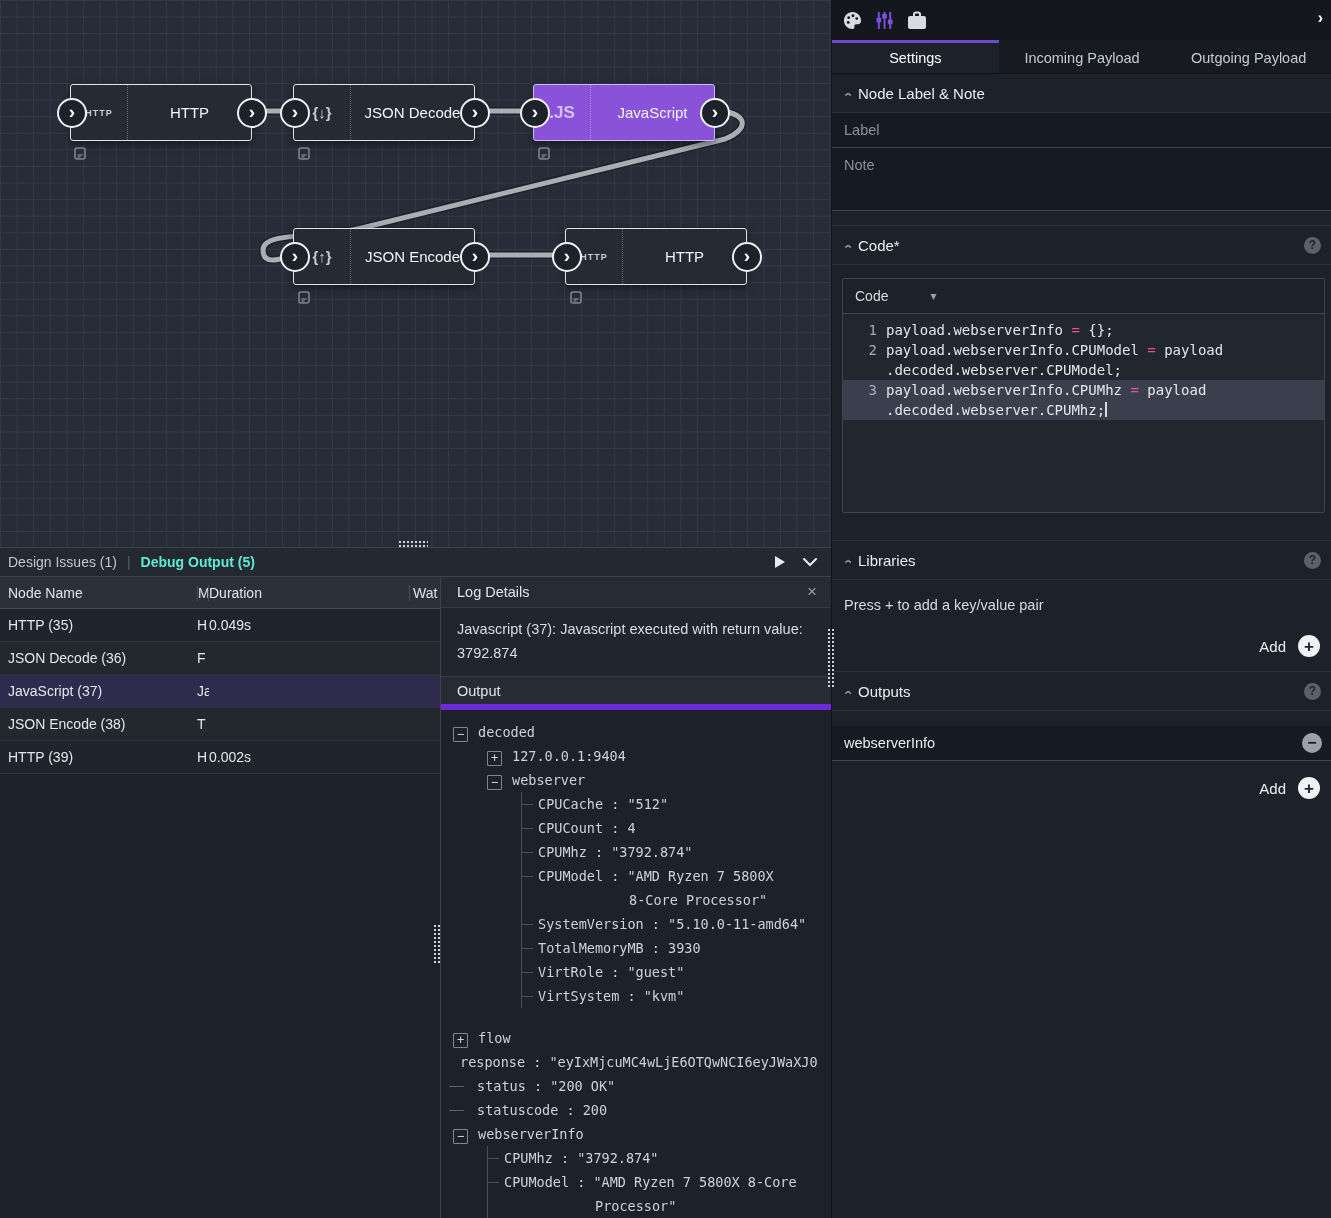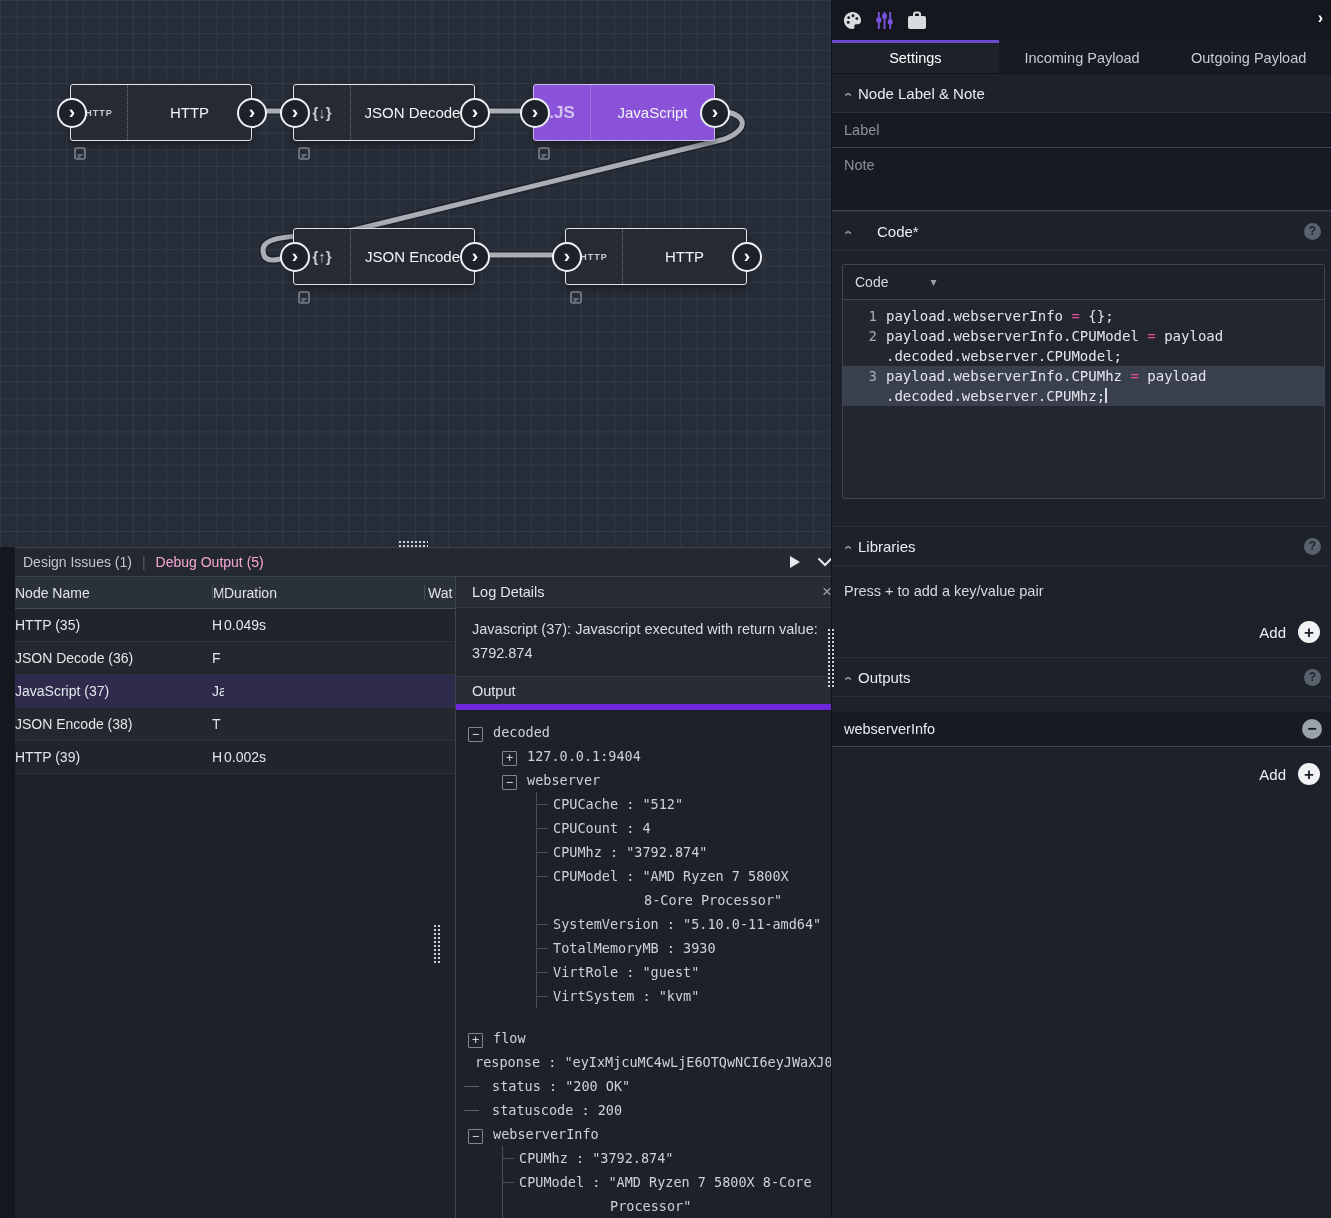--- a/index.html
+++ b/index.html
@@ -21,33 +21,33 @@
   .node.purple .icon-sec{border-right-color:#b393e8;color:#d4c2f2;}
   .ic-http{font-size:9px;font-weight:bold;letter-spacing:1px;}
   .ic-js{font-size:17px;font-weight:bold;}
   .ic-brace{font-size:15px;font-weight:bold;}
   .port{position:absolute;width:26px;height:26px;border-radius:50%;background:#1d222a;
     border:2px solid #eef0f3;color:#fff;display:flex;align-items:center;justify-content:center;z-index:3;}
   .port span{font-size:19px;line-height:1;margin-top:-3px;font-weight:bold;}
   .note-ico{position:absolute;width:12px;height:13px;}
 
   
-  #bottom{position:absolute;left:15px;top:547px;width:831px;height:671px;background:#1c212a;border-top:1px solid #3d434e;}
+  #bottom{position:absolute;left:0;top:547px;width:831px;height:671px;background:#1c212a;border-top:1px solid #3d434e;}
   #debug-bar{height:28px;background:#232831;display:flex;align-items:center;padding-left:8px;
     border-bottom:1px solid #3d434e;position:relative;font-size:14px;}
   #debug-bar .sep{color:#5a6068;margin:0 10px;}
   .bar-ico{position:absolute;top:4px;width:20px;height:20px;display:flex;align-items:center;justify-content:center;color:#e8eaee;}
   #play-ico{right:41px;}
   #collapse-ico{right:11px;}
 
   #bottom-content{display:flex;height:642px;}
   #debug-table{width:440px;}
   #table-head{height:31px;background:#2b313b;border-bottom:1px solid #454c58;display:flex;align-items:center;
     font-size:14px;color:#e0e4e9;}
-  .col-name{width:197px;box-sizing:border-box;}
+  .col-name{width:197px;padding-left:8px;box-sizing:border-box;}
   .col-msg{width:10px;overflow:hidden;white-space:nowrap;}
   #table-head .col-msg{border-left:1px solid #454c58;border-right:1px solid #454c58;box-sizing:border-box;width:12px;}
   .col-dur{width:200px;box-sizing:border-box;}
   .col-watch{flex:1;overflow:hidden;white-space:nowrap;border-left:1px solid #454c58;padding-left:3px;}
   .t-row{height:32px;display:flex;align-items:center;font-size:14px;color:#e3e6ea;
     border-bottom:1px solid #2c323c;background:#1f242d;}
   .t-row:nth-child(even){background:#23282f;}
   .t-row.sel{background:#2f2b4d;}
   .t-row .col-msg{width:12px;}
   .t-row .col-watch{border-left:none;}
@@ -226,21 +226,21 @@
       <rect x="1" y="1" width="10" height="11" rx="2" fill="none" stroke="#7d838c" stroke-width="1.6"></rect>
       <line x1="3.5" y1="8" x2="8.5" y2="8" stroke="#7d838c" stroke-width="1.4"></line>
       <line x1="3.5" y1="10" x2="6.5" y2="10" stroke="#7d838c" stroke-width="1.4"></line>
     </svg>
 </div>
 
 <div id="bottom">
   <div id="debug-bar">
     <span style="color:#c2c7cd;">Design Issues (1)</span>
     <span class="sep">|</span>
-    <span style="color:#f9a8d4;font-weight:normal;">Debug Output (5)</span>
+    <span style="color:#5eead4;font-weight:bold;">Debug Output (5)</span>
     <span class="bar-ico" id="play-ico">
       <svg width="12" height="14" viewBox="0 0 12 14">
           <path d="M1 1 L11 7 L1 13 Z" fill="#e8eaee"></path>
         </svg>
     </span>
     <span class="bar-ico" id="collapse-ico">
       <svg width="14" height="9" viewBox="0 0 14 9">
           <path d="M1 1 L7 7 L13 1" fill="none" stroke="#e8eaee" stroke-width="2" stroke-linecap="round"></path>
         </svg>
     </span>
@@ -354,21 +354,21 @@
     <div class="tab">Outgoing Payload</div>
   </div>
 
   <div class="sec-head">
     <span class="chev">›</span>
     <span>Node Label &amp; Note</span>
   </div>
   <input class="field" id="label-field" placeholder="Label" style="">
   <textarea class="field" id="note-field" placeholder="Note" style=""></textarea>
 
-  <div class="sec-head" style="border-top:1px solid #2a2f3a;gap:19px;">
+  <div class="sec-head" style="margin-top:14px;border-top:1px solid #2a2f3a;">
     <span class="chev">›</span>
     <span>Code*</span>
     <span class="help">?</span>
   </div>
 
   <div id="code-editor">
     <div id="code-toolbar">
       <span>Code</span>
       <span class="dd-chev">▾</span>
     </div>

